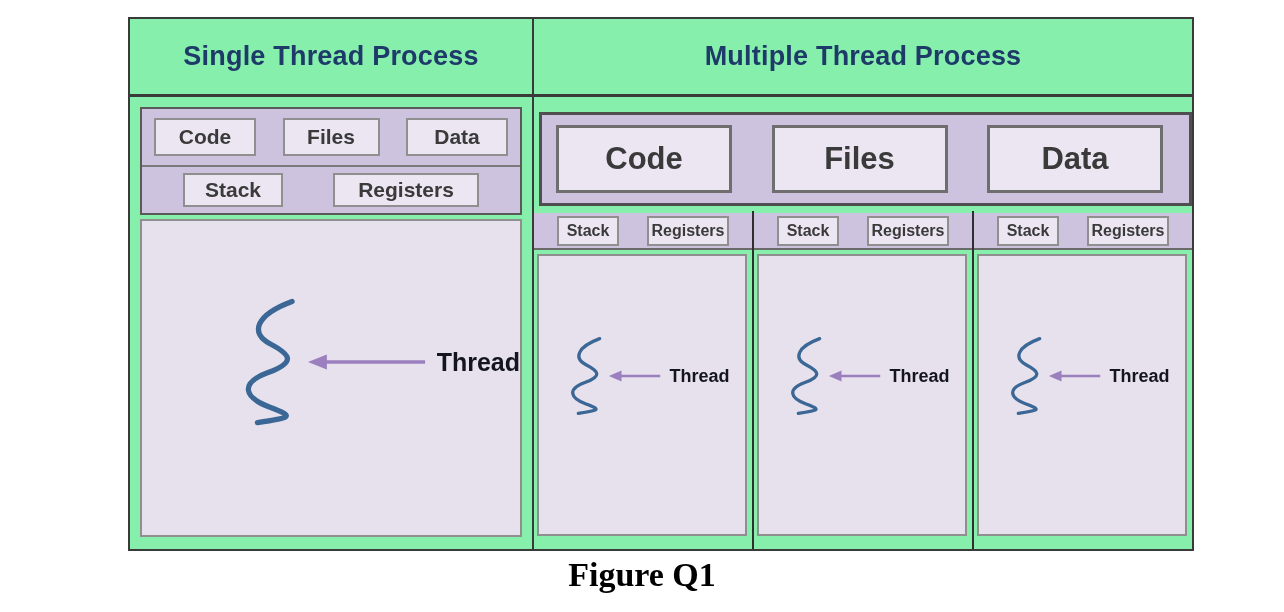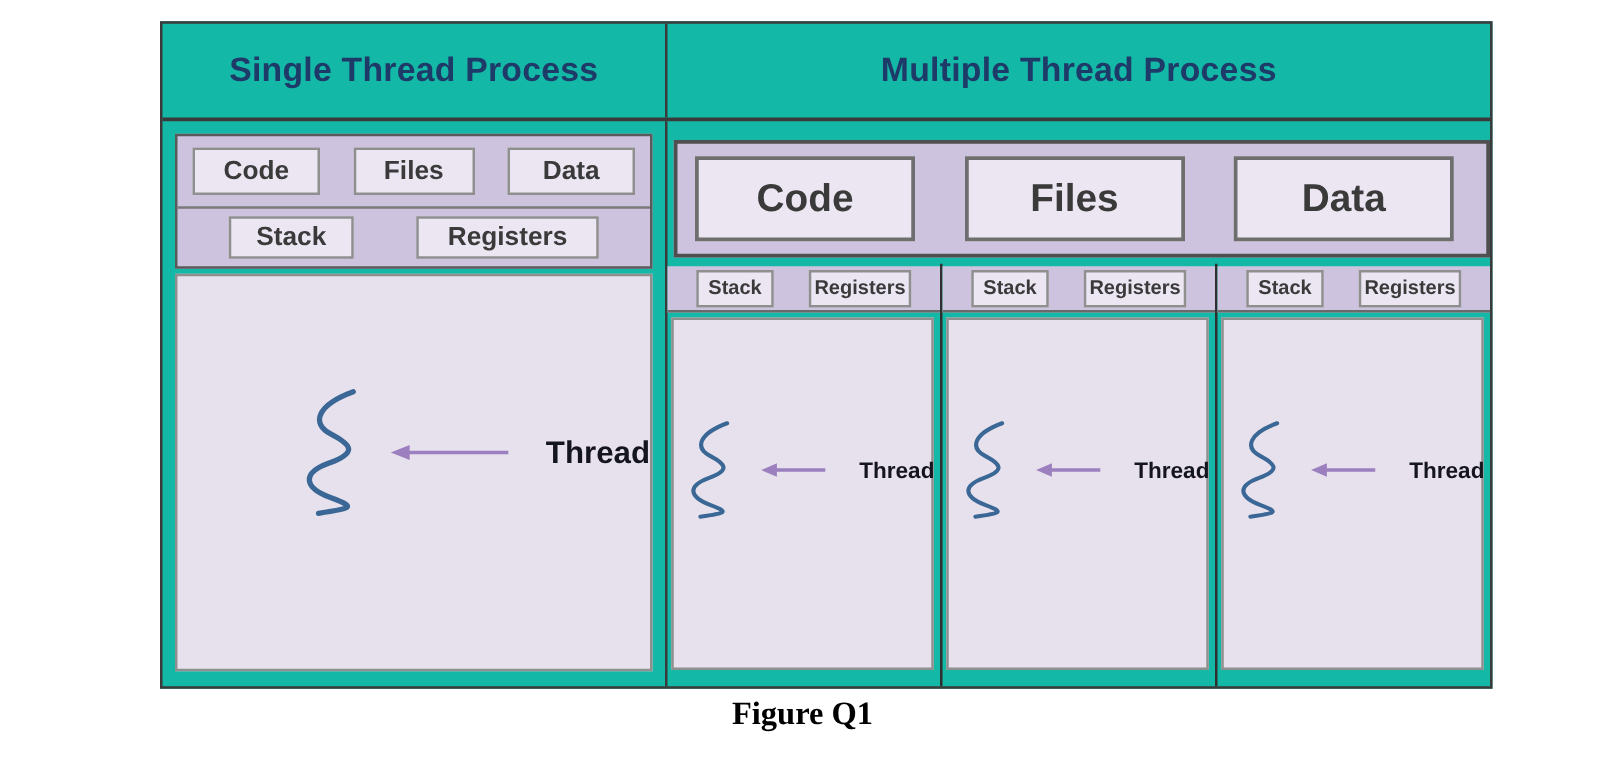--- a/index.html
+++ b/index.html
@@ -6,21 +6,21 @@
     --header-text:#1e3a68; --band-fill:#cdc3de; --box-fill:#ebe6f2;
     --area-fill:#e6e1ec; --squiggle-blue:#3a6795; --arrow-purple:#9b7fbe;
     --label-text:#3a3a3a; --thread-text:#15151f;
     --border-dark:#3a3a3a; --border-gray:#8f8f8f;
   }
   *{margin:0;padding:0;box-sizing:border-box;}
   body{background:#ffffff;font-family:"Liberation Sans",sans-serif;}
   .canvas{position:relative;width:1284px;height:612px;background:#ffffff;overflow:hidden;}
 
   .figure{position:absolute;left:128px;top:17px;width:1066px;height:534px;
-    border:2px solid var(--border-dark);display:flex;flex-direction:column;background:#14b8a6;}
+    border:2px solid var(--border-dark);display:flex;flex-direction:column;background:#86efac;}
 
   .header-row{height:78px;display:flex;border-bottom:3px solid var(--border-dark);flex:none;}
   .header-cell{display:flex;align-items:center;justify-content:center;
     color:var(--header-text);font-size:27px;font-weight:600;letter-spacing:.2px;}
   .header-single{width:404px;border-right:2px solid var(--border-dark);flex:none;}
   .header-multi{flex:1;text-align:center;}
 
   .content-row{flex:1;display:flex;}
   .left-cell{width:404px;flex:none;border-right:2px solid var(--border-dark);position:relative;}
   .right-cell{flex:1;position:relative;}
@@ -32,21 +32,21 @@
     justify-content:space-between;padding:0 12px;}
   .band-r2{flex:1;display:flex;align-items:center;justify-content:center;gap:50px;}
   .res-box{background:var(--box-fill);border:2px solid var(--border-gray);
     display:flex;align-items:center;justify-content:center;
     color:var(--label-text);font-size:21px;font-weight:600;height:38px;}
   .w-code{width:102px;} .w-files{width:97px;} .w-data{width:102px;}
   .w-stack{width:100px;height:34px;} .w-regs{width:146px;height:34px;}
 
   .main-area{position:absolute;left:10px;top:122px;width:382px;height:318px;
     background:var(--area-fill);border:2px solid var(--border-gray);}
-  .thread-row{display:flex;align-items:center;gap:18px;}
+  .thread-row{display:flex;align-items:center;}
   .thread-row.big{margin:76px 0 0 102px;}
   .thread-label{color:var(--thread-text);font-weight:bold;}
   .thread-row.big .thread-label{font-size:25px;margin-left:10px;}
 
   .squiggle path{fill:none;stroke:var(--squiggle-blue);stroke-width:5.5;stroke-linecap:round;}
   .arrow line{stroke:var(--arrow-purple);}
   .arrow polygon{fill:var(--arrow-purple);}
 
   
   .band-big{position:absolute;left:5px;top:15px;right:0;height:94px;
@@ -64,21 +64,21 @@
   .mini-box{background:var(--box-fill);border:2px solid var(--border-gray);
     display:flex;align-items:center;justify-content:center;
     color:var(--label-text);font-size:16px;font-weight:600;height:30px;}
   .mw-stack{width:62px;} .mw-regs{width:82px;}
   .col-area{position:absolute;left:3px;right:5px;top:43px;bottom:13px;
     background:var(--area-fill);border:2px solid var(--border-gray);}
   .thread-row.small{margin-top:66px;justify-content:center;transform:translateX(8px);}
   .thread-row.small .thread-label{font-size:18px;margin-left:7px;}
 
   .caption{position:absolute;left:0;top:556px;width:1284px;text-align:center;
-    font-family:"Liberation Serif",serif;font-weight:bold;font-size:26px;color:#000;}
+    font-family:"Liberation Serif",serif;font-weight:bold;font-size:34px;color:#000;}
 </style>
 </head>
 <body>
 
 <div class="canvas">
 
   <div class="figure">
 
     <div class="header-row">
       <div class="header-cell header-single">Single Thread Process</div>

